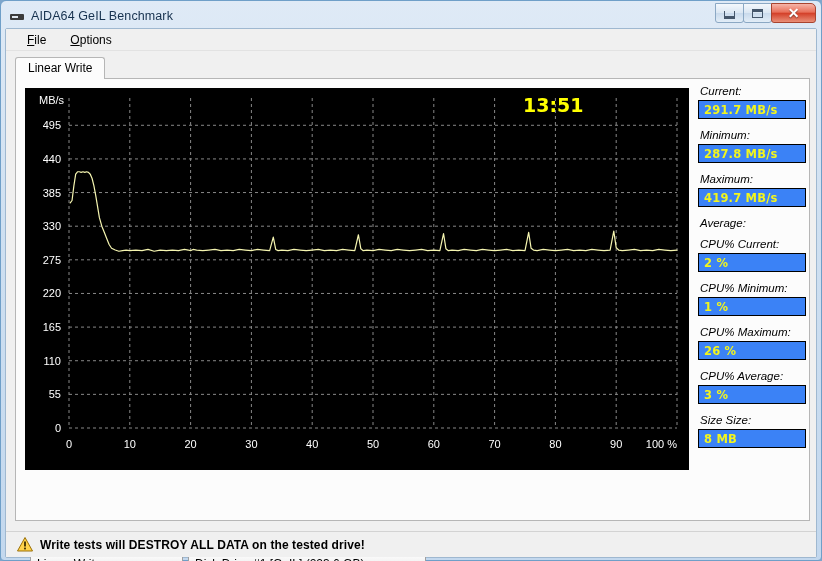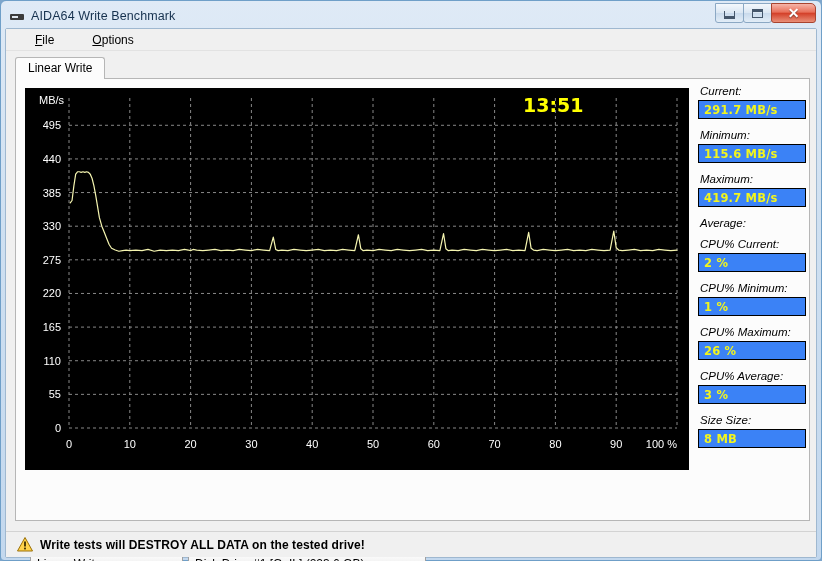--- a/index.html
+++ b/index.html
@@ -73,21 +73,21 @@
   #client {
     position: relative;
     height: 530px;
     background: #f0f0f0;
     border: 1px solid #9fb8d0;
     border-radius: 2px;
   }
   #menubar {
     height: 22px; background: #f0f0f0;
     border-bottom: 1px solid #e2e2e2;
-    display: flex; align-items: center; padding-left: 26px; gap: 32px;
+    display: flex; align-items: center; padding-left: 18px; gap: 18px;
   }
   .menu-item { font-size: 12px; color: #000; padding: 2px 3px; }
   .menu-item u { text-decoration: underline; }
   #body-area { position: relative; height: 477px; background: #f0f0f0; }
   
   #tabstrip { position: absolute; left: 9px; top: 6px; height: 22px; }
   #tab-linear-write {
     display: inline-block;
     padding: 3px 12px 4px 12px;
     font-size: 12px; color: #000;
@@ -156,21 +156,21 @@
 </style>
 </head>
 <body>
 
 <div id="window">
 
   <div id="titlebar">
     <div id="app-icon">
         <div class="bar"></div>
       </div>
-    <div id="title-text">AIDA64 Write Benchmark</div>
+    <div id="title-text">AIDA64 GeIL Benchmark</div>
     <div id="win-buttons">
       <div class="wbtn">
         <div class="glyph-min"></div>
       </div>
       <div class="wbtn">
         <div class="glyph-max"></div>
       </div>
       <div class="wbtn close">
         <span class="glyph-close">✕</span>
       </div>
@@ -249,21 +249,21 @@
           </svg>
         </div>
 
         <div id="stats">
             <div class="stat-block">
               <div class="stat-label">Current:</div>
               <div class="stat-value">291.7 MB/s</div>
             </div>
             <div class="stat-block">
               <div class="stat-label">Minimum:</div>
-              <div class="stat-value">115.6 MB/s</div>
+              <div class="stat-value">287.8 MB/s</div>
             </div>
             <div class="stat-block">
               <div class="stat-label">Maximum:</div>
               <div class="stat-value">419.7 MB/s</div>
             </div>
             <div class="stat-block">
               <div class="stat-label">Average:</div>
             </div>
             <div class="stat-block gap">
               <div class="stat-label">CPU% Current:</div>

